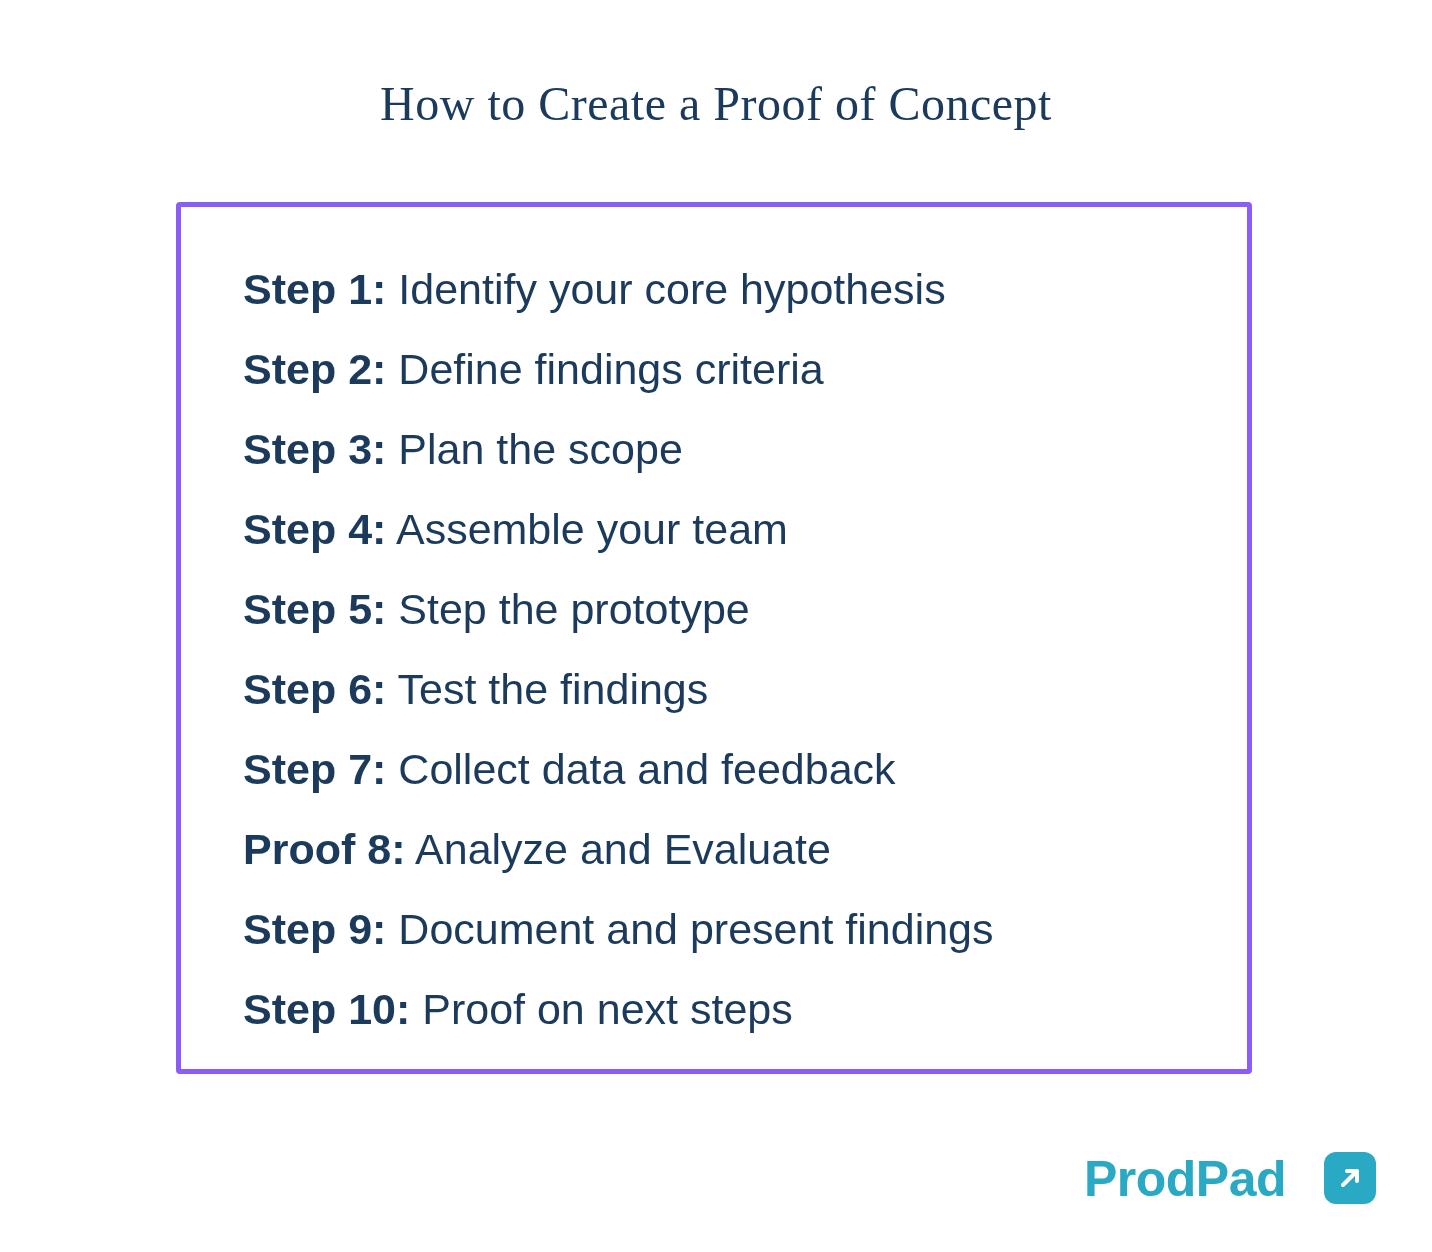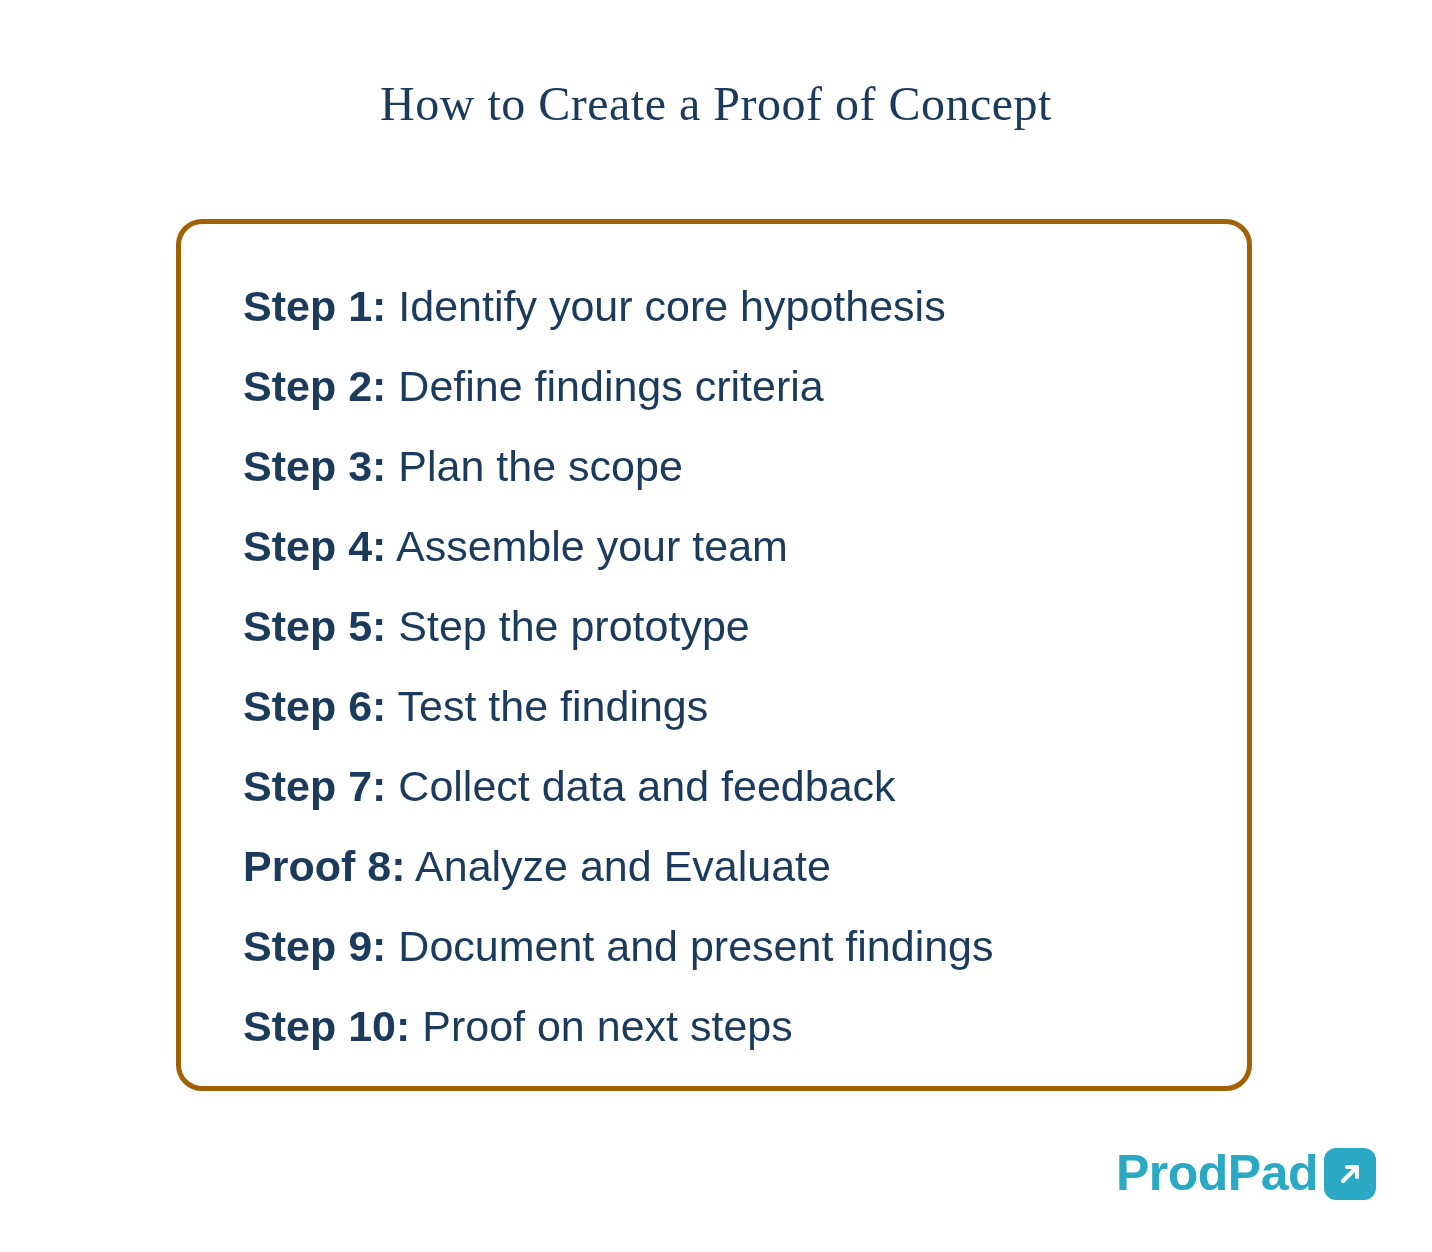--- a/index.html
+++ b/index.html
@@ -27,27 +27,27 @@
     text-align: center;
     font-family: "Liberation Serif", "DejaVu Serif", serif;
     font-size: 48px;
     line-height: 1.1;
     color: #1b3a5c;
     letter-spacing: 0.5px;
     white-space: nowrap;
   }
   .steps-card {
     position: absolute;
-    top: 219px;
+    top: 202px;
     left: 176px;
     width: 1076px;
     height: 872px;
     box-sizing: border-box;
-    border: 5px solid #a16207;
-    border-radius: 26px;
+    border: 5px solid #8b5cf6;
+    border-radius: 4px;
     background: #ffffff;
   }
   .steps-list {
     position: absolute;
     top: 42px;
     left: 62px;
     right: 30px;
   }
   .step-row {
     font-size: 43px;
@@ -61,22 +61,23 @@
   }
   .step-text {
     font-weight: normal;
     color: #1b3a5c;
   }
   .logo {
     position: absolute;
     right: 56px;
     bottom: 48px;
     display: flex;
-    align-items: flex-start;
+    align-items: flex-end;
     height: 56px;
+    gap: 32px;
   }
   .logo-word {
     font-size: 50px;
     font-weight: bold;
     color: #2aa9c4;
     letter-spacing: -0.5px;
     line-height: 1;
   }
   .logo-mark {
     margin-left: 6px;

